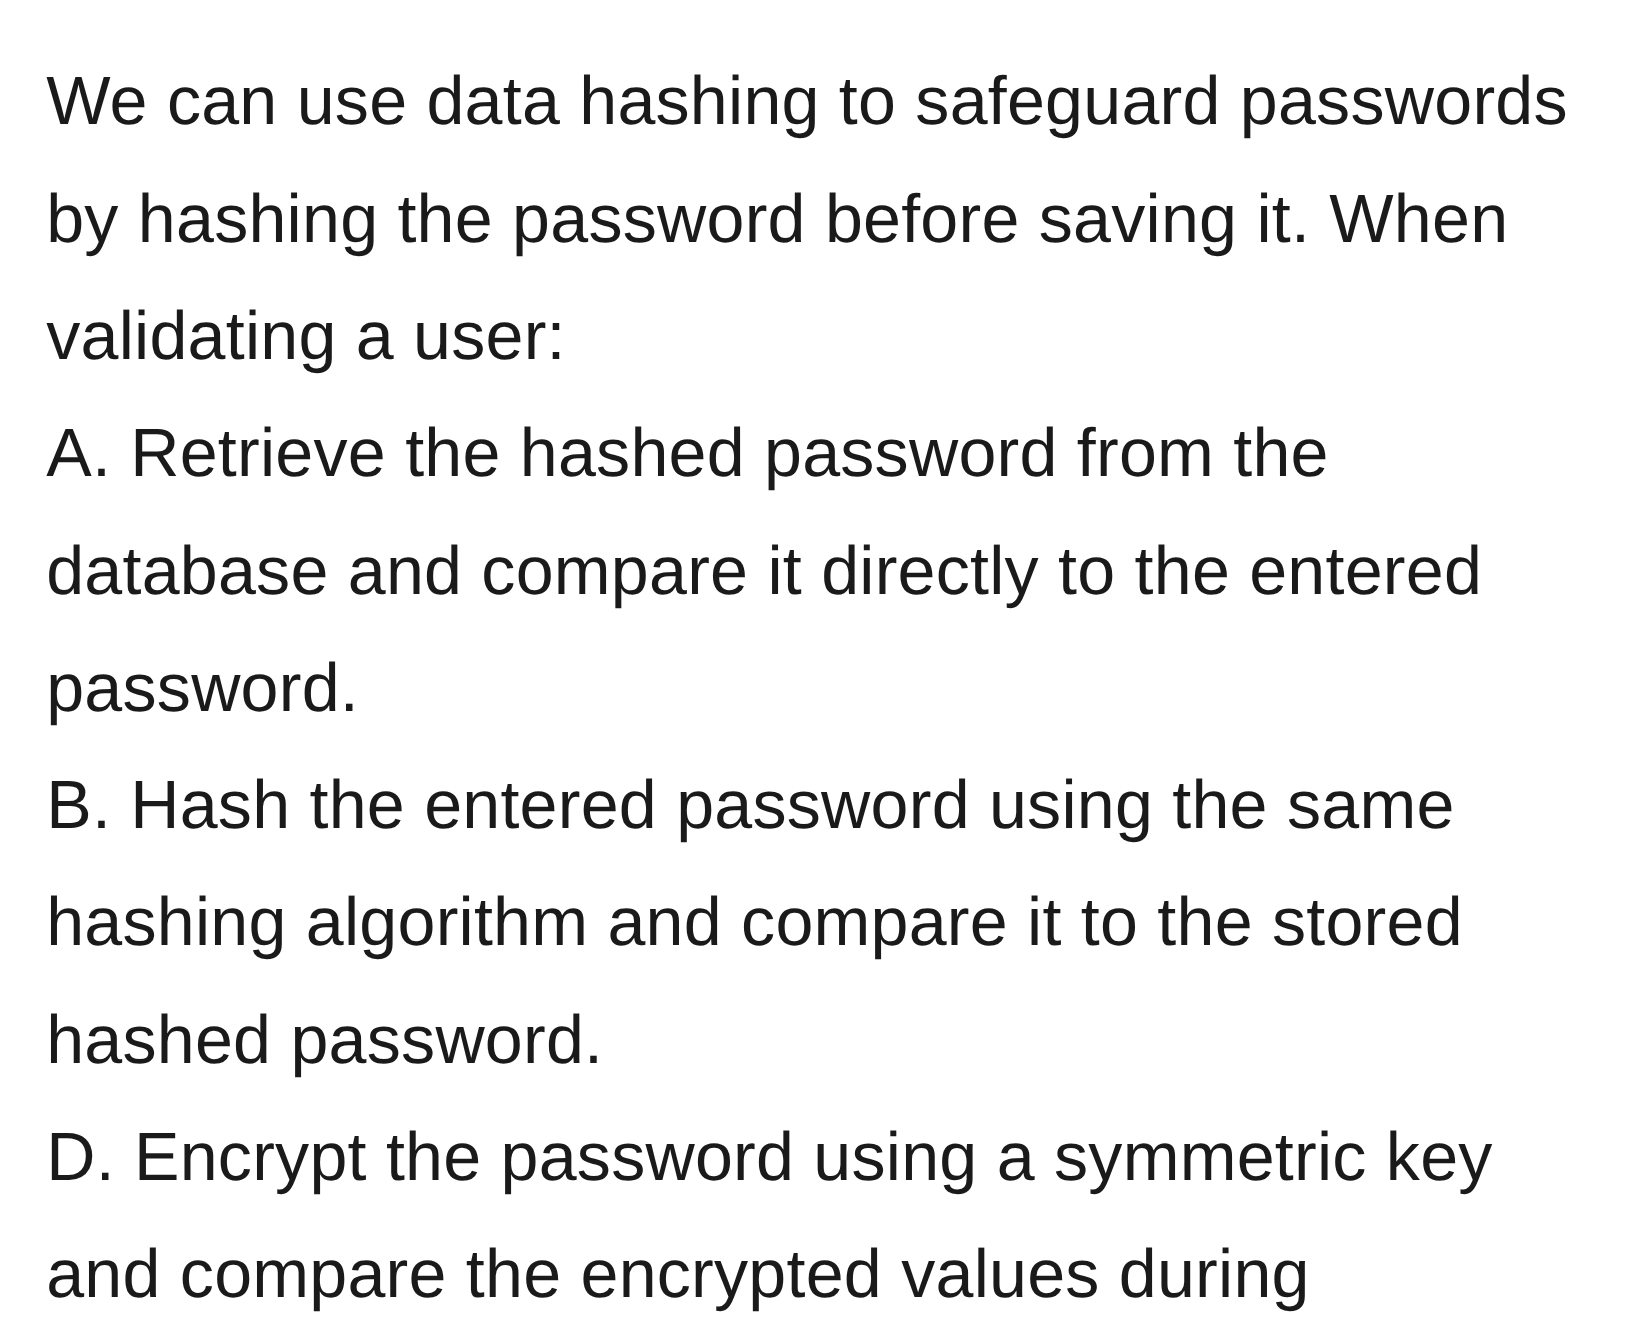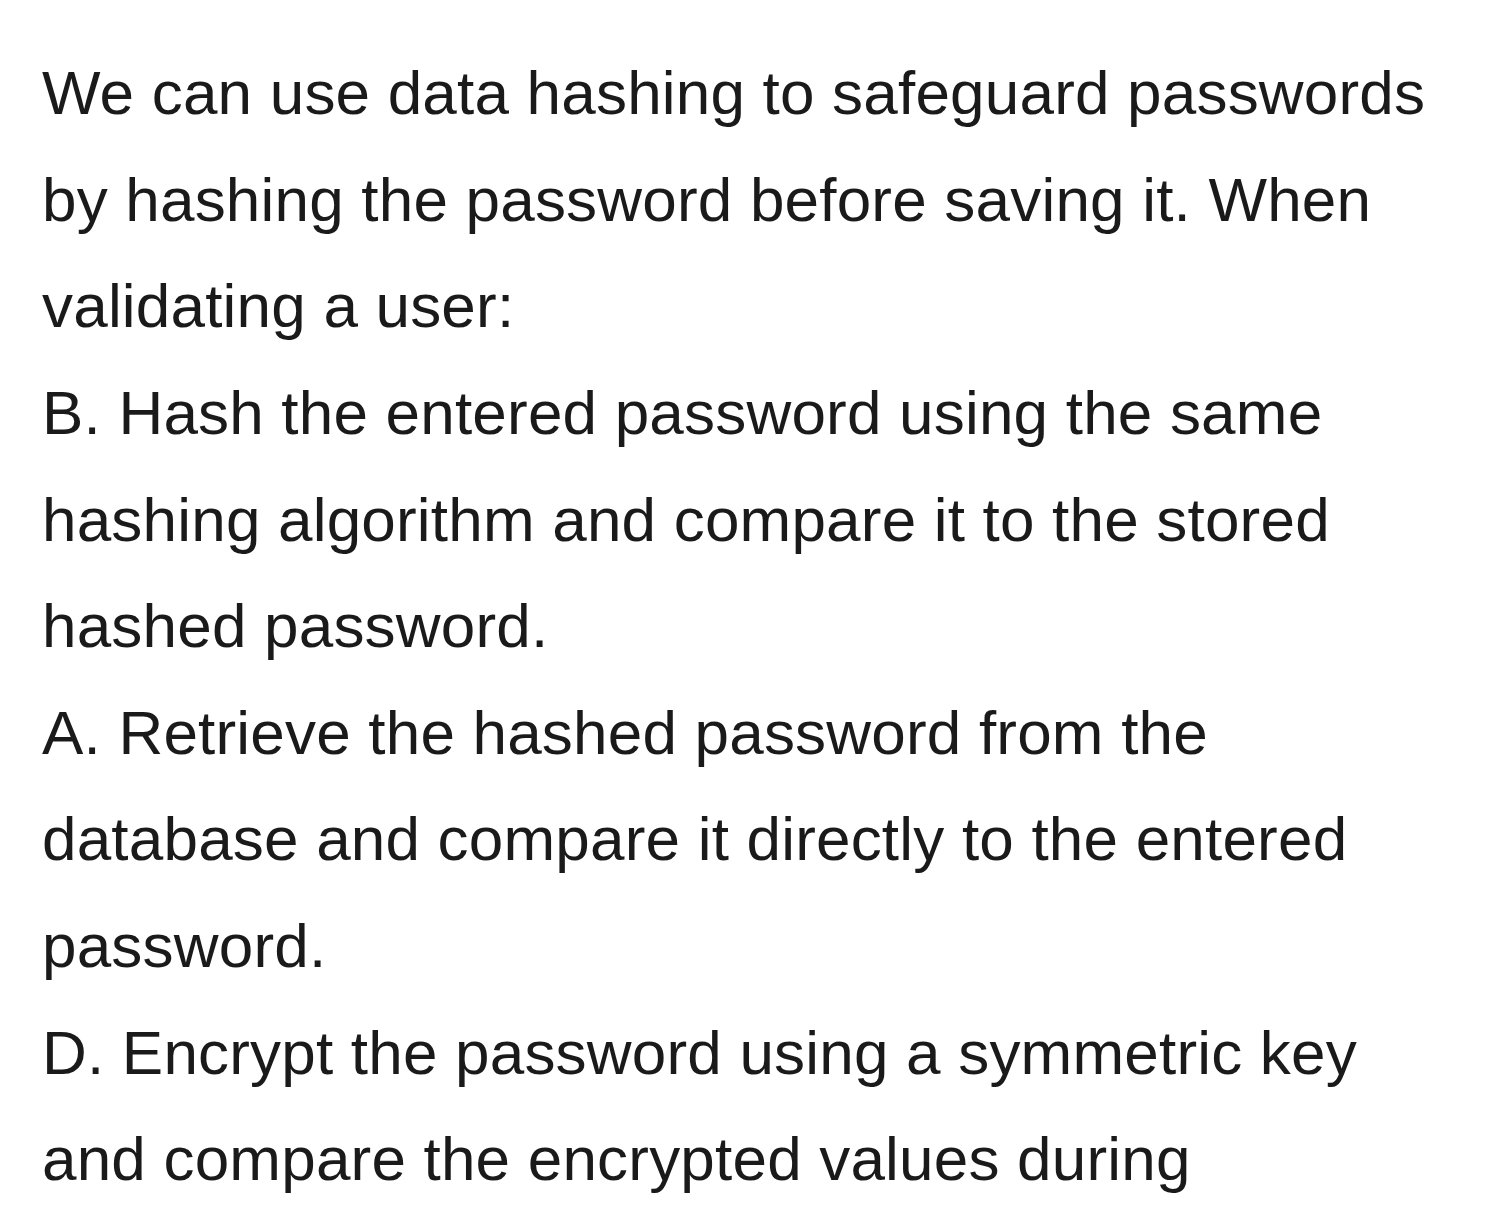--- a/index.html
+++ b/index.html
@@ -22,16 +22,16 @@
   }
   .content p {
     margin: 0;
   }
 </style>
 </head>
 <body>
 
 <div class="content">
   <p>We can use data hashing to safeguard passwords by hashing the password before saving it. When validating a user:</p>
+  <p>A. Retrieve the hashed password from the database and compare it directly to the entered password.</p>
   <p>B. Hash the entered password using the same hashing algorithm and compare it to the stored hashed password.</p>
-  <p>A. Retrieve the hashed password from the database and compare it directly to the entered password.</p>
   <p>D. Encrypt the password using a symmetric key and compare the encrypted values during validation.</p>
 </div>
 
 </body></html>

